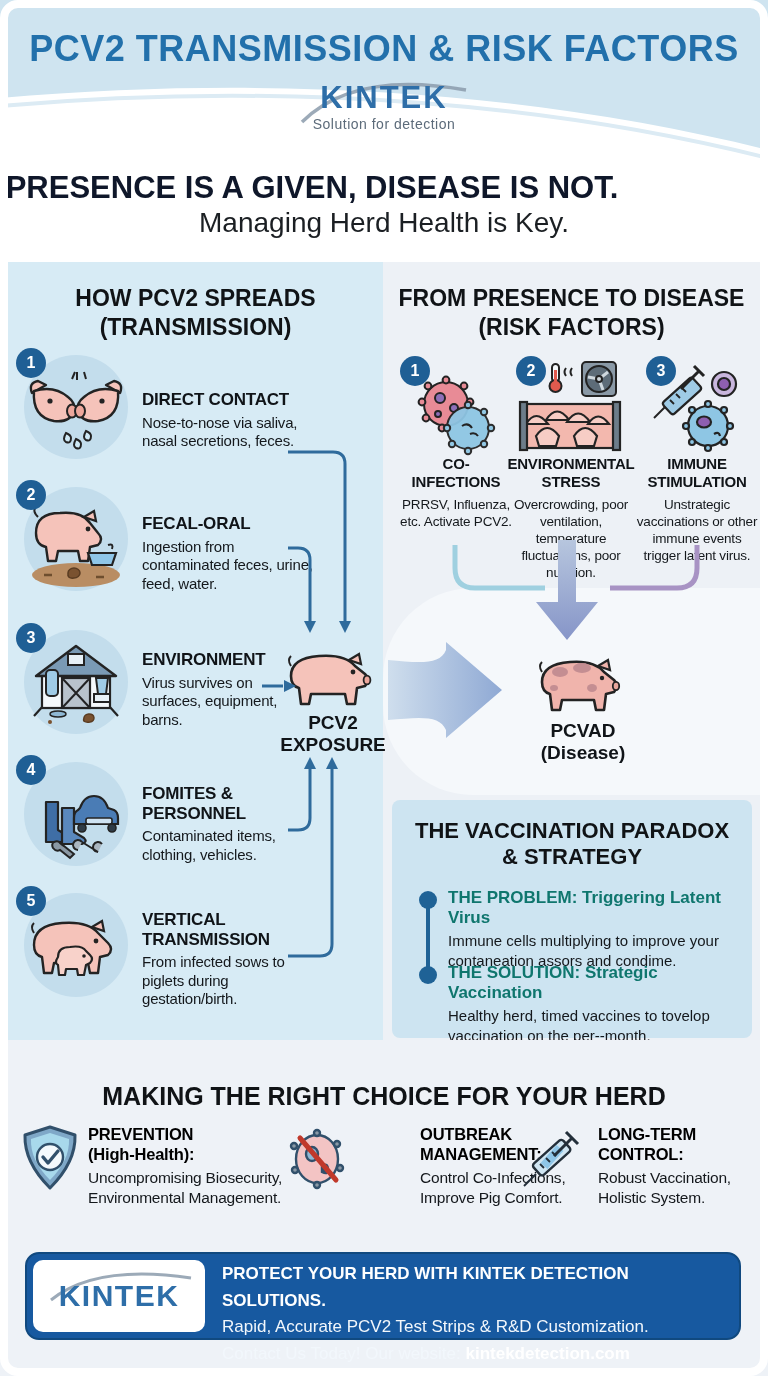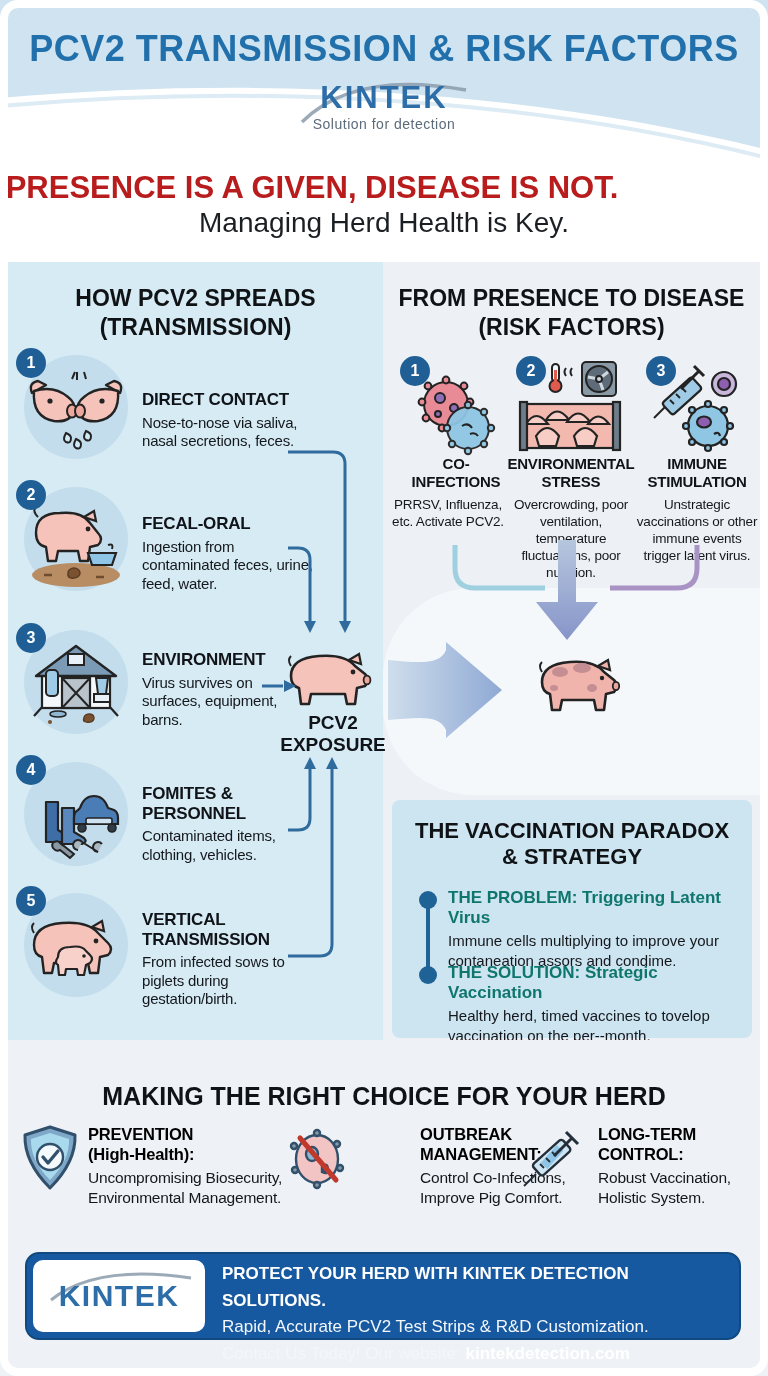--- a/index.html
+++ b/index.html
@@ -14,21 +14,21 @@
   .center{text-align:center;}
 
   
   .hdr-svg{left:0;top:0;}
   .hdr-title{left:0;top:28px;width:768px;font-size:36px;font-weight:800;
     color:#2270ab;letter-spacing:.5px;}
   .logo-wrap{left:0;top:82px;width:768px;}
   .logo-swoosh{left:294px;top:66px;}
   .logo-text{font-size:31px;font-weight:800;color:#2e6ea8;letter-spacing:2px;line-height:1;}
   .logo-tag{font-size:14px;color:#5c6b7a;margin-top:3px;letter-spacing:.5px;}
-  .hook1{left:0;top:170px;width:624px;font-size:31px;font-weight:800;color:#b91c1c;}
+  .hook1{left:0;top:170px;width:624px;font-size:31px;font-weight:800;color:#0f172a;}
   .hook2{left:0;top:207px;width:768px;font-size:28px;font-weight:400;color:#1b1f23;}
 
   
   .panel-left{left:8px;top:262px;width:375px;height:778px;background:#d7ebf5;}
   .panel-right{left:383px;top:262px;width:377px;height:778px;background:#edf1f6;}
   .flow-zone{left:383px;top:588px;width:377px;height:207px;background:#f5f8fb;
     border-top-left-radius:90px;border-bottom-left-radius:90px;}
   .vax-card{left:392px;top:800px;width:360px;height:238px;background:#cde4f1;border-radius:8px;}
 
   .col-head{font-size:23px;font-weight:800;color:#101316;line-height:1.25;}
@@ -272,21 +272,21 @@
           <circle cx="38" cy="70" r="3.2"></circle>
           <circle cx="33" cy="54" r="3.2"></circle>
       </g>
       <path d="M48,52 q6,-4 10,2 M56,60 q5,-2 8,2" fill="none"></path>
     </g>
   </svg>
   <div class="abs center rf-title" style="left:396px;top:455px;width:120px;">
     <span>CO-</span><br>
     <span>INFECTIONS</span>
   </div>
-  <div class="abs center rf-desc" style="left:384px;top:492px;width:128px;">PRRSV, Influenza, etc. Activate PCV2.</div>
+  <div class="abs center rf-desc" style="left:392px;top:492px;width:128px;">PRRSV, Influenza, etc. Activate PCV2.</div>
 
   <div class="abs badge" style="left:516px;top:356px;">
       <span>2</span>
     </div>
   <svg class="abs" style="left:512px;top:360px;" width="116" height="98" viewBox="0 0 116 98">
     <g stroke="#232323" stroke-width="2">
       <rect x="40" y="4" width="7" height="18" rx="3.5" fill="#f4f8fb"></rect>
       <circle cx="43.5" cy="26" r="6" fill="#e05a4e"></circle>
       <path d="M43.5,24 v-14" stroke="#e05a4e" stroke-width="3"></path>
       <path d="M54,8 q-3,4 0,8 M60,8 q-3,4 0,8" fill="none"></path>
@@ -353,20 +353,24 @@
     <path d="M64,18 L74,12 L76,22 Z" fill="#f0b4ac" stroke="#232323" stroke-width="2.2"></path>
     <circle cx="68" cy="30" r="2.2" fill="#232323"></circle>
     <g fill="#c08a90" opacity="0.9">
       <ellipse cx="26" cy="24" rx="8" ry="5"></ellipse>
         <ellipse cx="48" cy="20" rx="9" ry="5"></ellipse>
         <ellipse cx="58" cy="40" rx="5" ry="4"></ellipse>
         <ellipse cx="20" cy="40" rx="4" ry="3"></ellipse>
     </g>
     <ellipse cx="82" cy="38" rx="3.2" ry="4.2" fill="#e8a69c" stroke="#232323" stroke-width="1.8"></ellipse>
   </svg>
+  <div class="abs center disease-label" style="left:516px;top:720px;width:134px;">
+    <span>PCVAD</span><br>
+    <span>(Disease)</span>
+  </div>
 
   <svg class="abs" style="left:0;top:0;" width="768" height="1376">
     <defs>
       <linearGradient id="bigArrow" x1="0" y1="0" x2="1" y2="0">
         <stop offset="0" stop-color="#cfdeed"></stop>
           <stop offset="1" stop-color="#8fa9d4"></stop>
       </linearGradient>
       <linearGradient id="downArrow" x1="0" y1="0" x2="0" y2="1">
         <stop offset="0" stop-color="#b7c6de"></stop>
           <stop offset="1" stop-color="#8695c8"></stop>

